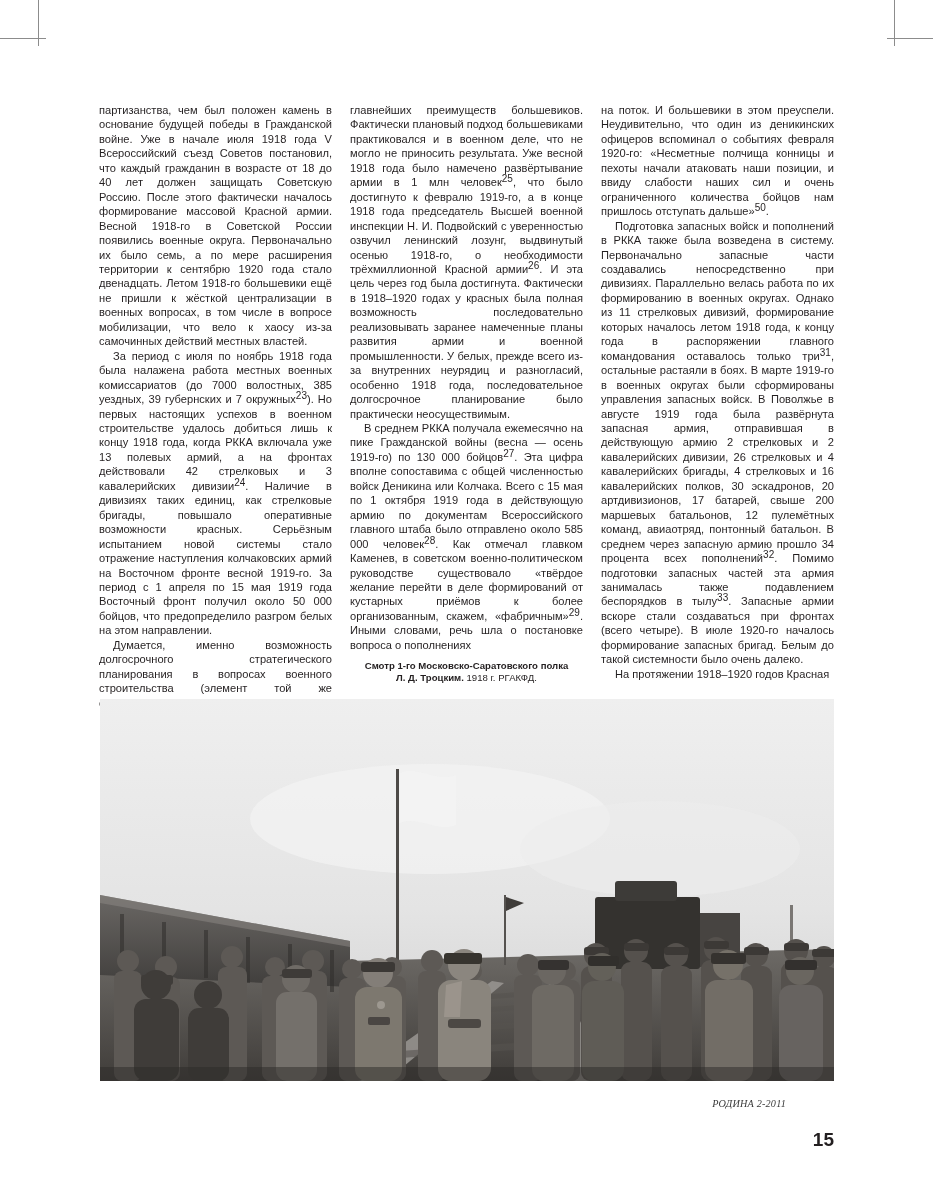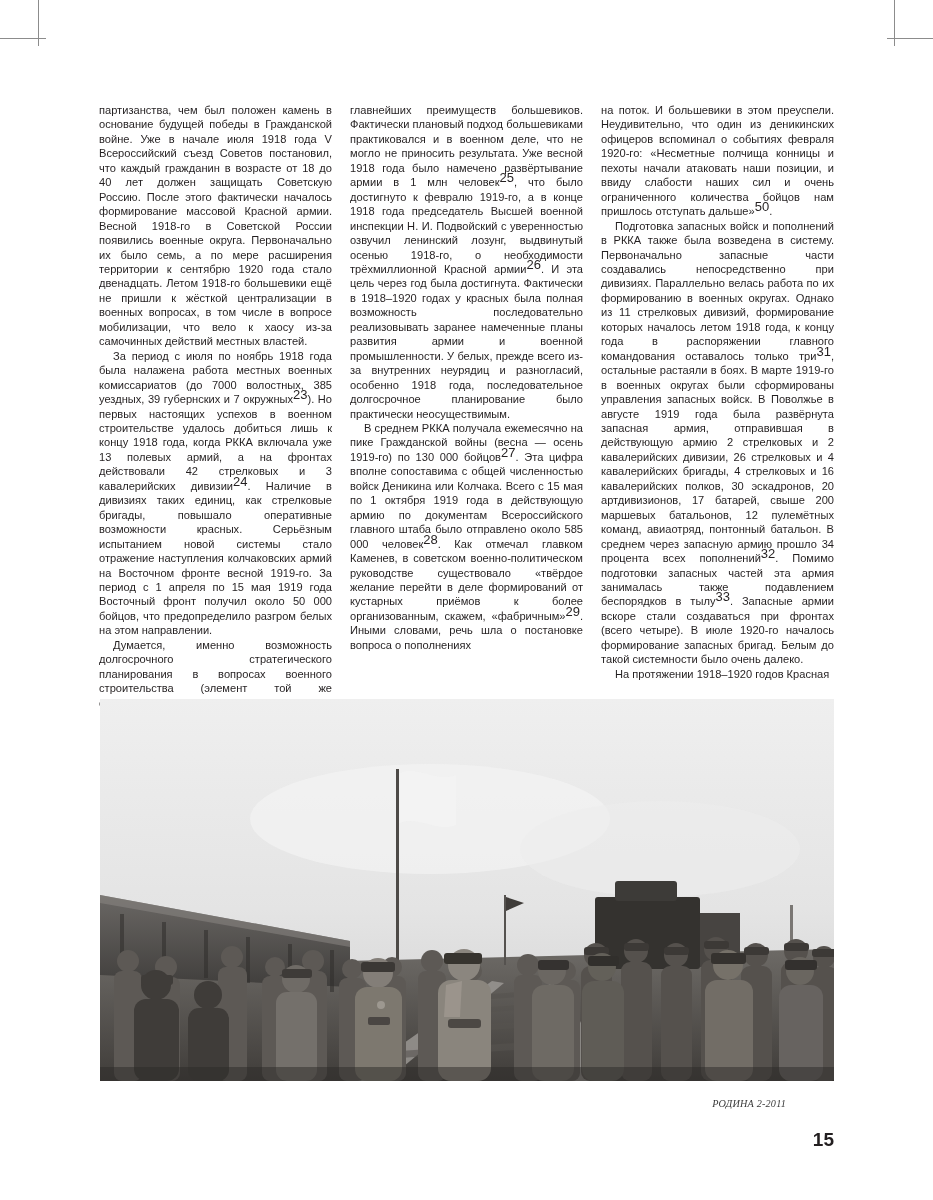--- a/index.html
+++ b/index.html
@@ -56,21 +56,21 @@
     font-family: "Liberation Sans", sans-serif;
     font-size: 11.1px;
     line-height: 14.45px;
     text-align: justify;
     text-justify: inter-word;
     hyphens: manual;
     color: #231f20;
   }
   .col p.indent { text-indent: 14px; }
   sup {
-    font-size: 13px;
+    font-size: 10px;
     vertical-align: 3.6px;
     line-height: 0;
   }
 
   
   .caption {
     position: absolute;
     left: 0;
     top: 557px;
     width: 233px;
@@ -139,20 +139,24 @@
     <div class="col">
       <p>партизанства, чем был положен камень в основание будущей победы в Гражданской войне. Уже в начале июля 1918 года V Всероссийский съезд Советов постановил, что каждый гражданин в возрасте от 18 до 40 лет должен защищать Советскую Россию. После этого фактически началось формирование массовой Красной армии. Весной 1918-го в Советской России появились военные округа. Первоначально их было семь, а по мере расширения территории к сентябрю 1920 года стало двенадцать. Летом 1918-го большевики ещё не пришли к жёсткой централизации в военных вопросах, в том числе в вопросе мобилизации, что вело к хаосу из-за самочинных действий местных властей.</p>
       <p class="indent"><span>За период с июля по ноябрь 1918 года была налажена работа местных военных комиссариатов (до 7000 волостных, 385 уездных, 39 губернских и 7 окружных</span><sup>23</sup><span>). Но первых настоящих успехов в военном строительстве удалось добиться лишь к концу 1918 года, когда РККА включала уже 13 полевых армий, а на фронтах действовали 42 стрелковых и 3 кавалерийских дивизии</span><sup>24</sup><span>. Наличие в дивизиях таких единиц, как стрелковые бригады, повышало оперативные возможности красных. Серьёзным испытанием новой системы стало отражение наступления колчаковских армий на Восточном фронте весной 1919-го. За период с 1 апреля по 15 мая 1919 года Восточный фронт получил около 50 000 бойцов, что предопределило разгром белых на этом направлении.</span></p>
       <p class="indent">Думается, именно возможность долгосрочного стратегического планирования в вопросах военного строительства (элемент той же системности) стала ещё одним из</p>
     </div>
 
     <div class="col">
       <p><span>главнейших преимуществ большевиков. Фактически плановый подход большевиками практиковался и в военном деле, что не могло не приносить результата. Уже весной 1918 года было намечено развёртывание армии в 1 млн человек</span><sup>25</sup><span>, что было достигнуто к февралю 1919-го, а в конце 1918 года председатель Высшей военной инспекции Н. И. Подвойский с уверенностью озвучил ленинский лозунг, выдвинутый осенью 1918-го, о необходимости трёхмиллионной Красной армии</span><sup>26</sup><span>. И эта цель через год была достигнута. Фактически в 1918–1920 годах у красных была полная возможность последовательно реализовывать заранее намеченные планы развития армии и военной промышленности. У белых, прежде всего из-за внутренних неурядиц и разногласий, особенно 1918 года, последовательное долгосрочное планирование было практически неосуществимым.</span></p>
       <p class="indent"><span>В среднем РККА получала ежемесячно на пике Гражданской войны (весна — осень 1919-го) по 130 000 бойцов</span><sup>27</sup><span>. Эта цифра вполне сопоставима с общей численностью войск Деникина или Колчака. Всего с 15 мая по 1 октября 1919 года в действующую армию по документам Всероссийского главного штаба было отправлено около 585 000 человек</span><sup>28</sup><span>. Как отмечал главком Каменев, в советском военно-политическом руководстве существовало «твёрдое желание перейти в деле формирований от кустарных приёмов к более организованным, скажем, «фабричным»</span><sup>29</sup><span>. Иными словами, речь шла о постановке вопроса о пополнениях</span></p>
 
+      <div class="caption">
+        <span class="bold">Смотр 1-го Московско-Саратовского полка</span><br>
+        <span class="bold">Л. Д. Троцким.</span><span class="reg"> 1918 г. РГАКФД.</span>
+      </div>
     </div>
 
     <div class="col">
       <p><span>на поток. И большевики в этом преуспели. Неудивительно, что один из деникинских офицеров вспоминал о событиях февраля 1920-го: «Несметные полчища конницы и пехоты начали атаковать наши позиции, и ввиду слабости наших сил и очень ограниченного количества бойцов нам пришлось отступать дальше»</span><sup>50</sup><span>.</span></p>
       <p class="indent"><span>Подготовка запасных войск и пополнений в РККА также была возведена в систему. Первоначально запасные части создавались непосредственно при дивизиях. Параллельно велась работа по их формированию в военных округах. Однако из 11 стрелковых дивизий, формирование которых началось летом 1918 года, к концу года в распоряжении главного командования оставалось только три</span><sup>31</sup><span>, остальные растаяли в боях. В марте 1919-го в военных округах были сформированы управления запасных войск. В Поволжье в августе 1919 года была развёрнута запасная армия, отправившая в действующую армию 2 стрелковых и 2 кавалерийских дивизии, 26 стрелковых и 4 кавалерийских бригады, 4 стрелковых и 16 кавалерийских полков, 30 эскадронов, 20 артдивизионов, 17 батарей, свыше 200 маршевых батальонов, 12 пулемётных команд, авиаотряд, понтонный батальон. В среднем через запасную армию прошло 34 процента всех пополнений</span><sup>32</sup><span>. Помимо подготовки запасных частей эта армия занималась также подавлением беспорядков в тылу</span><sup>33</sup><span>. Запасные армии вскоре стали создаваться при фронтах (всего четыре). В июле 1920-го началось формирование запасных бригад. Белым до такой системности было очень далеко.</span></p>
       <p class="indent">На протяжении 1918–1920 годов Красная</p>
     </div>
   </div>
 
   <div class="photo-wrap">

